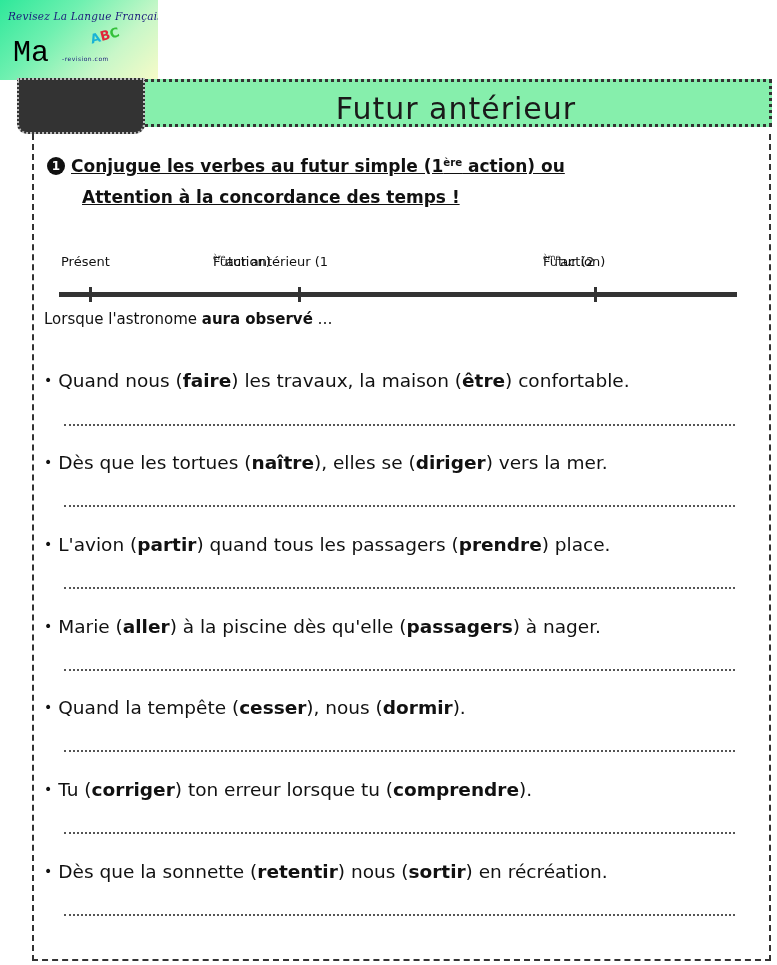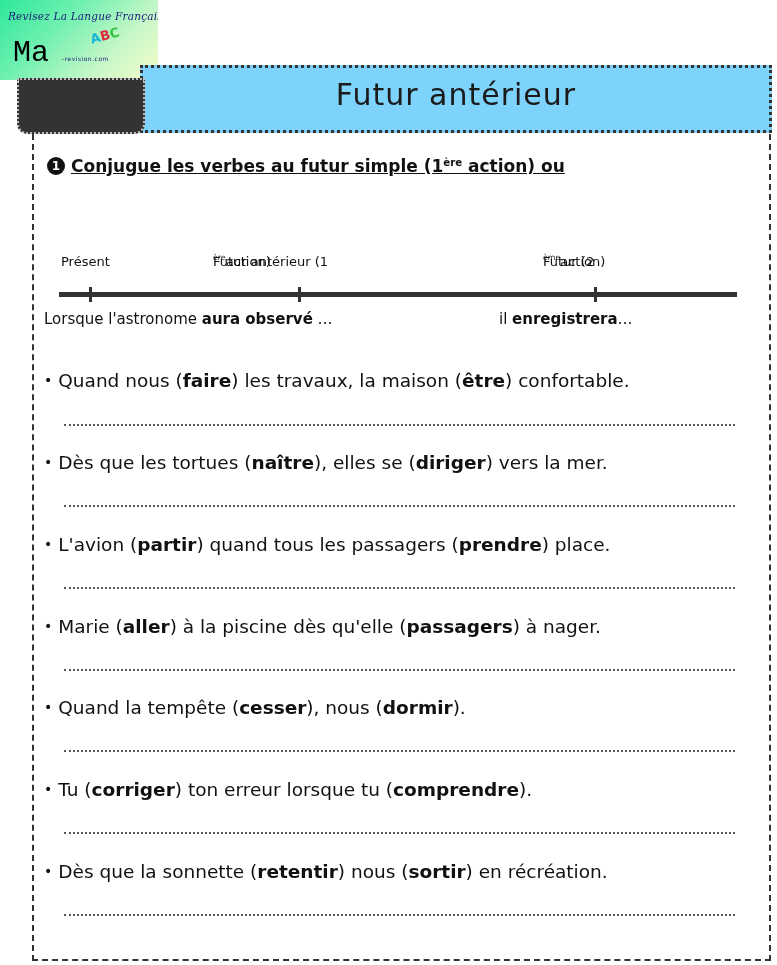--- a/index.html
+++ b/index.html
@@ -8,21 +8,21 @@
   .logo { position: absolute; left: 0; top: 0; width: 158px; height: 80px;
     background: linear-gradient(135deg, #2ee89a 0%, #6ff0b0 35%, #c8f7c8 70%, #f7fbc8 100%); overflow: hidden; }
   .logo .tagline { position: absolute; left: 8px; top: 10px; font-family: "DejaVu Serif", serif; font-style: italic; font-size: 10.5px; color: #1a1a7a; letter-spacing: 0.2px; white-space: nowrap; }
   .logo .brand { position: absolute; left: 13px; top: 36px; font-family: Liberation Mono, monospace; font-size: 30px; color: #000; }
   .logo .site { position: absolute; left: 62px; top: 55px; font-size: 6px; color: #1a1a7a; letter-spacing: 0.5px; }
   .logo .abc { position: absolute; left: 90px; top: 28px; font-family: "DejaVu Sans", sans-serif; font-weight: bold; font-size: 13px; transform: rotate(-15deg); }
   .logo .abc .a { color: #19b3d6; } .logo .abc .b { color: #e0263a; } .logo .abc .c { color: #33c13a; }
 
   .header-tab { position: absolute; left: 17px; top: 78px; width: 128px; height: 56px; background: #333333;
     border: 2px dotted #bdbdbd; border-radius: 0 0 10px 10px; box-sizing: border-box; z-index: 3; }
-  .header-bar { position: absolute; left: 140px; top: 65px; width: 632px; height: 68px; background: #7dd3fc;
+  .header-bar { position: absolute; left: 140px; top: 79px; width: 632px; height: 48px; background: #86efac;
     border: 3px dotted #333; box-sizing: border-box; z-index: 2; }
   .header-bar .title { position: absolute; left: 0; right: 0; top: 9px; text-align: center; font-family: "DejaVu Sans", sans-serif;
     font-size: 30px; letter-spacing: 1px; color: #1a1a1a; font-weight: normal; }
 
   .frame { position: absolute; left: 32px; top: 134px; width: 739px; height: 827px; border: 2px dashed #333; border-top: none; box-sizing: border-box; z-index: 1; }
 
   .instr { position: absolute; left: 47px; top: 151px; font-size: 17px; font-weight: bold; line-height: 31px; z-index: 4; }
   .instr .num { display: inline-block; width: 18px; height: 18px; border-radius: 50%; background: #111; color: #fff; font-size: 12px; text-align: center; line-height: 18px; vertical-align: 2px; margin-right: 6px; }
   .instr .line { text-decoration: underline; white-space: nowrap; }
   .instr .indent { padding-left: 35px; display: block; }
@@ -52,37 +52,37 @@
 
 <div class="header-tab"></div>
 <div class="header-bar">
   <div class="title">Futur antérieur</div>
 </div>
 
 <div class="frame"></div>
 
 <div class="instr">
   <span class="num">1</span><span class="line"><span>Conjugue les verbes au futur simple (1</span><sup>ère</sup><span> action) ou</span></span>
+  <span class="indent"><span class="line">Attention à la concordance des temps !</span></span>
 </div>
 
 <div class="tl-labels">
   <span style="left:61px">
       <span>Présent</span>
     </span>
   <span style="left:213px"><span>Futur antérieur (1</span><sup>ère</sup><span> action)</span></span>
   <span style="left:543px"><span>Futur (2</span><sup>ème</sup><span> action)</span></span>
 </div>
 <div class="timeline"></div>
 <div class="tick" style="left:89px"></div>
 <div class="tick" style="left:298px"></div>
 <div class="tick" style="left:594px"></div>
 
 <div class="example">
   <span>Lorsque l'astronome </span><b>aura observé</b><span> …</span>
-  <span class="right"><span>il </span><b>enregistrera</b><span>…</span></span>
 </div>
 
 <div class="item" style="top:370px"><span class="bullet">•</span><span>Quand nous (</span><b>faire</b><span>) les travaux, la maison (</span><b>être</b><span>) confortable.</span></div>
 <div class="answer" style="top:424px"></div>
 
 <div class="item" style="top:452px"><span class="bullet">•</span><span>Dès que les tortues (</span><b>naître</b><span>), elles se (</span><b>diriger</b><span>) vers la mer.</span></div>
 <div class="answer" style="top:505px"></div>
 
 <div class="item" style="top:534px"><span class="bullet">•</span><span>L'avion (</span><b>partir</b><span>) quand tous les passagers (</span><b>prendre</b><span>) place.</span></div>
 <div class="answer" style="top:587px"></div>

